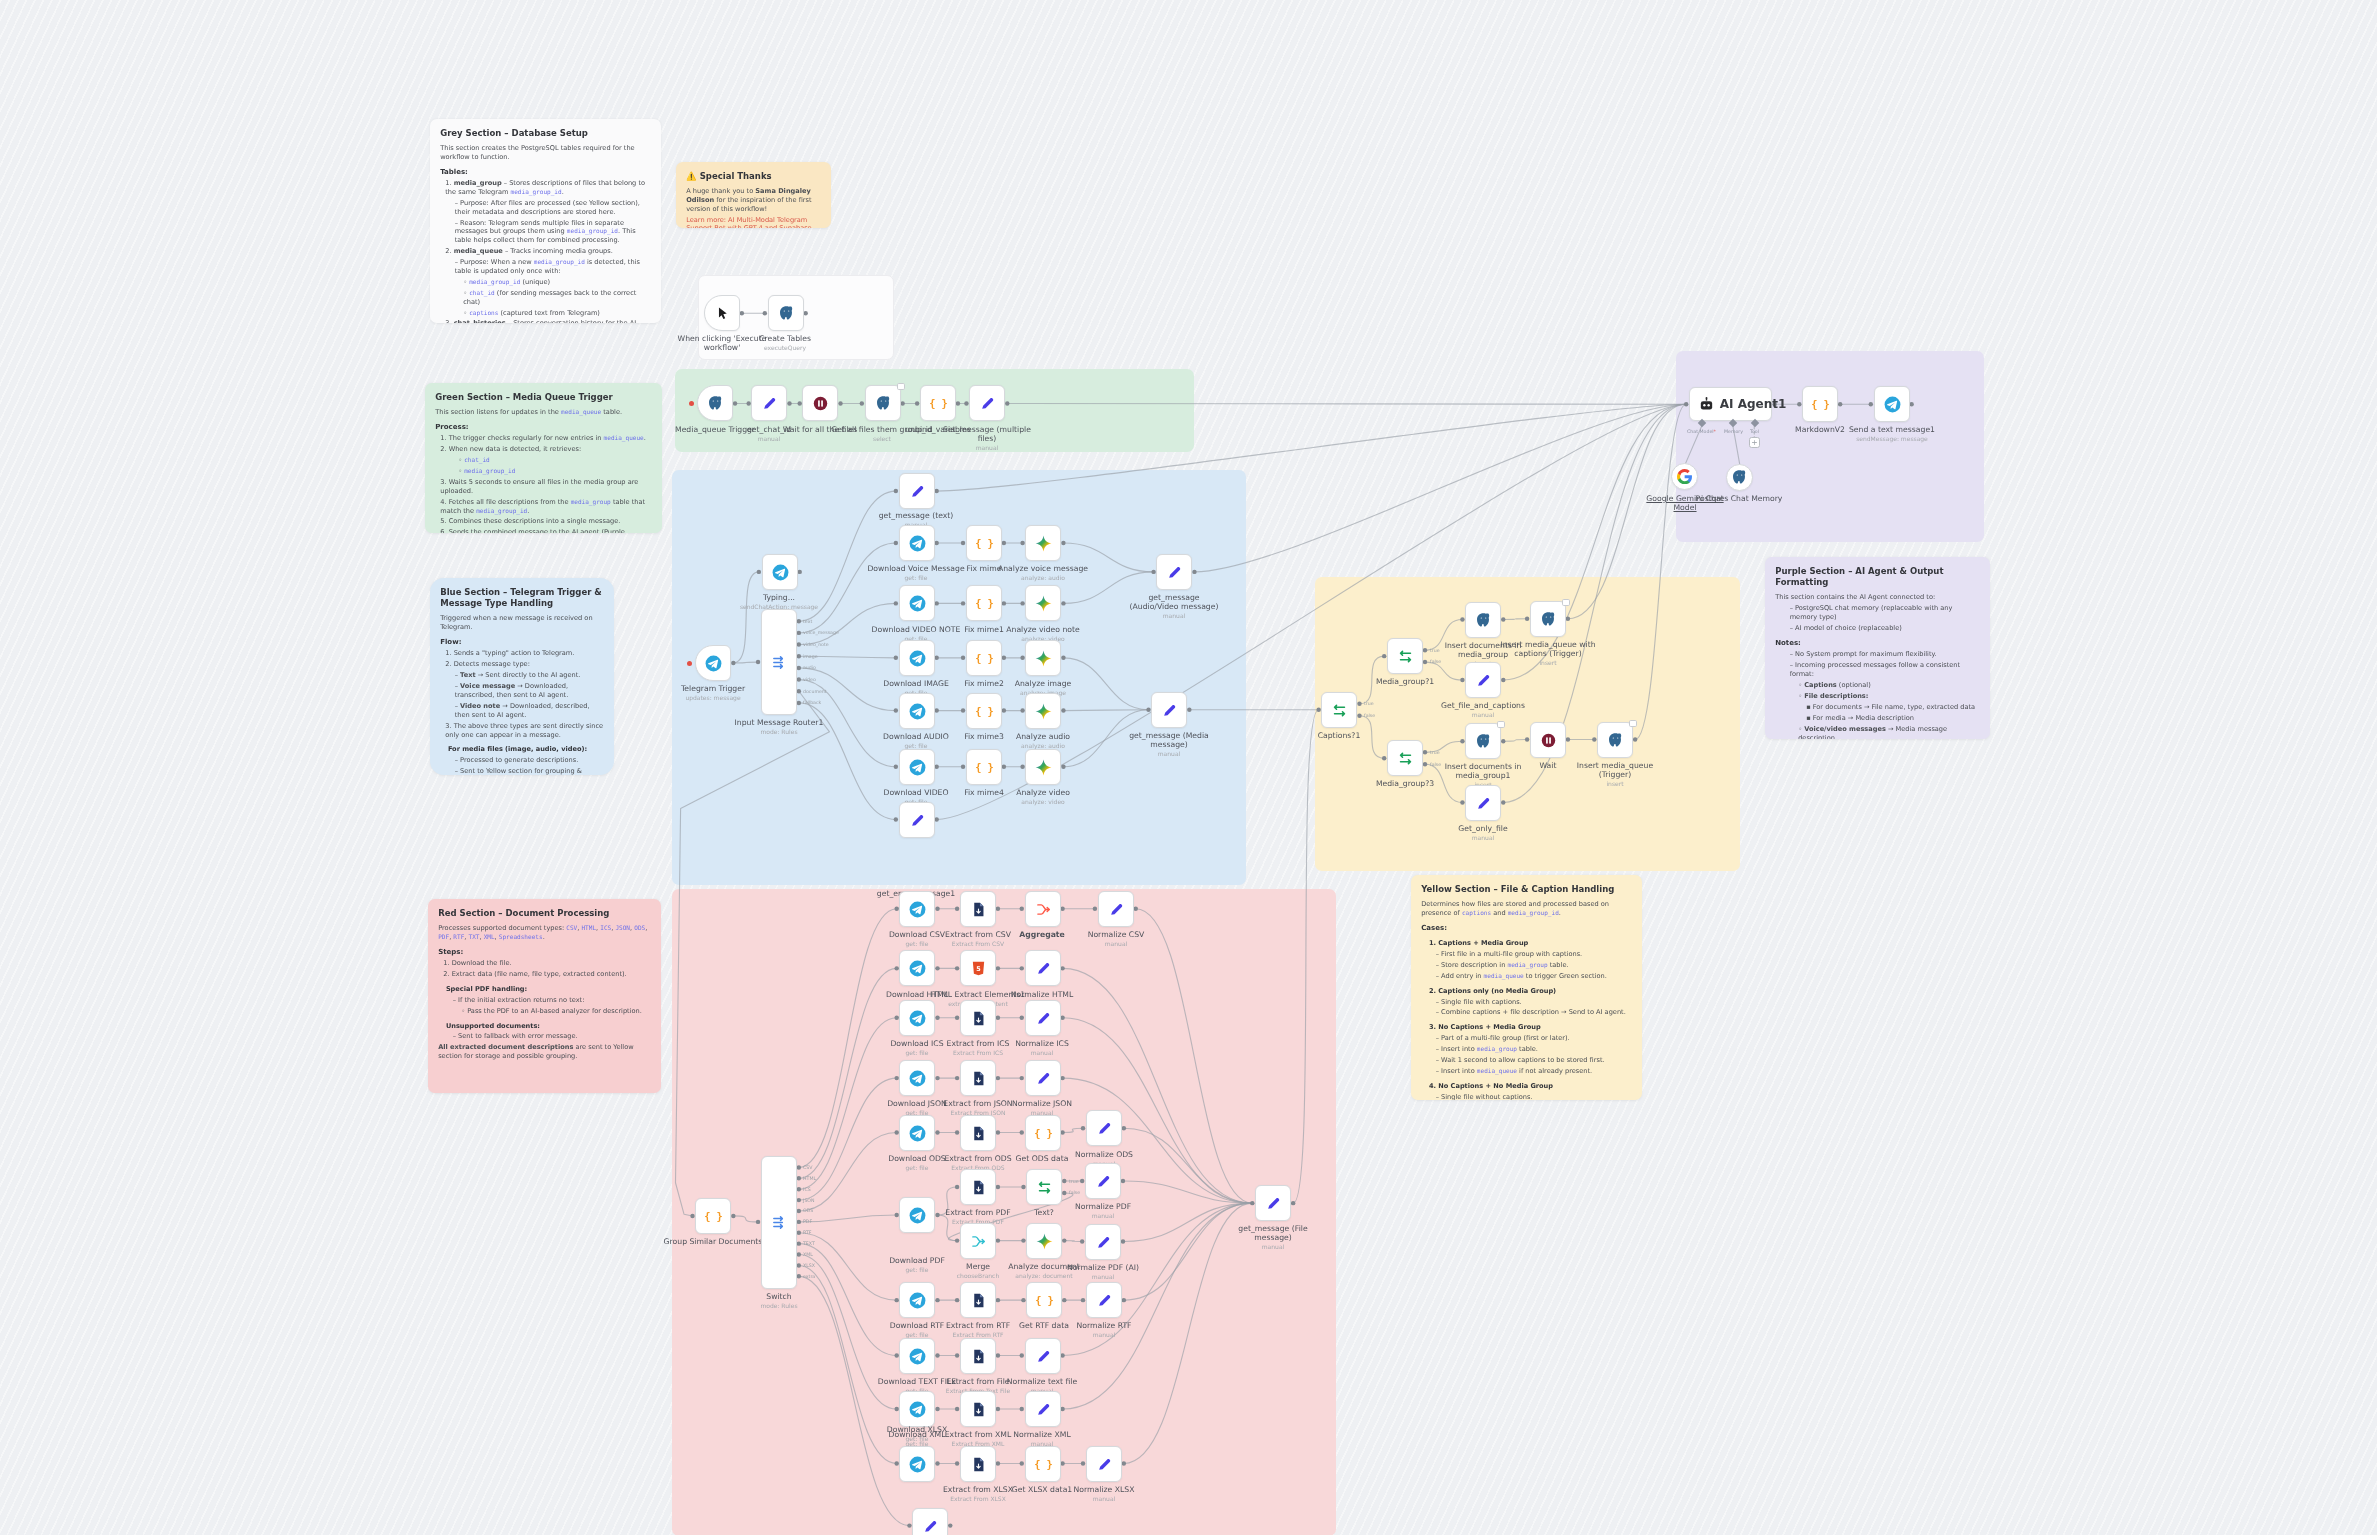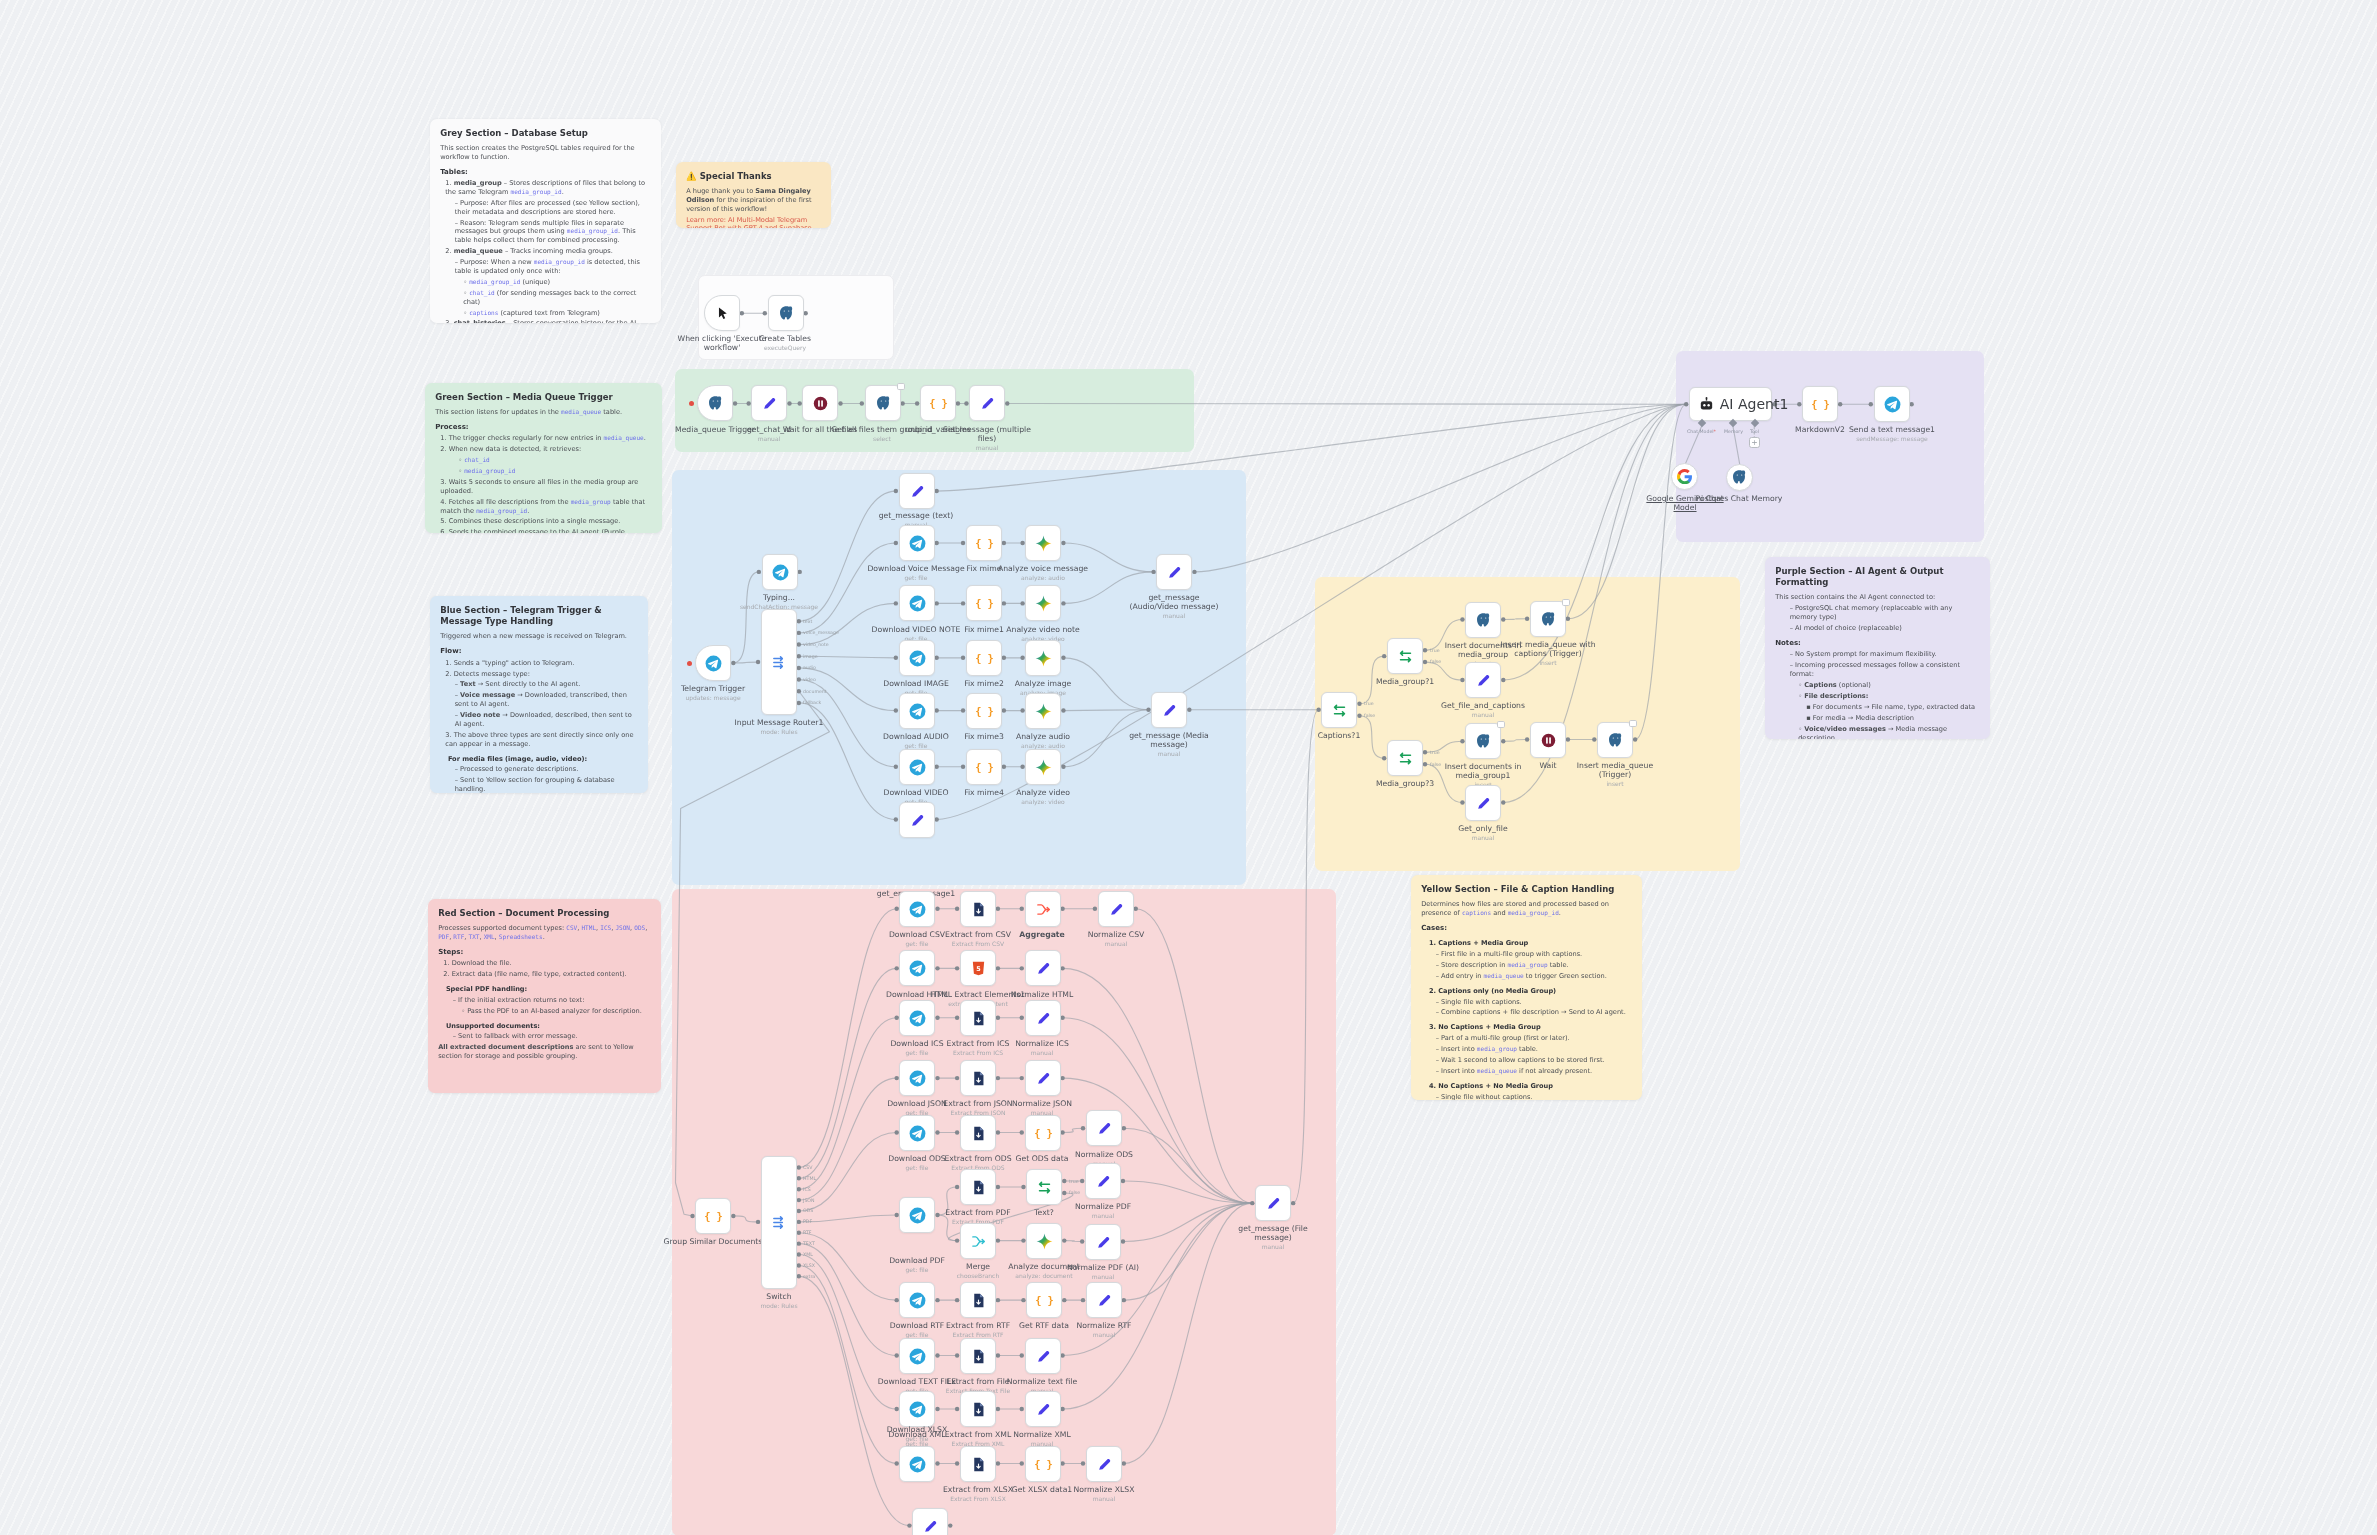--- a/index.html
+++ b/index.html
@@ -24,21 +24,21 @@
 .tok{font-family:"DejaVu Sans Mono","Liberation Mono",monospace;color:#6e71ea;font-size:.92em}
 #edges{position:absolute;left:0;top:0;z-index:3}
 .edge{fill:none;stroke:#9aa0a7;stroke-width:1.3;opacity:.65;stroke-linejoin:round;stroke-linecap:round}
 .edge.dash{stroke-dasharray:3 3}
 .pdot{fill:#82888f}
 .node{position:absolute;background:#fff;border:0.9px solid #d6d9dc;border-radius:6px;z-index:4;display:flex;align-items:center;justify-content:center;box-shadow:0 0.9px 1.7px rgba(0,0,0,.05)}
 .node.trigger{border-radius:18px 6px 6px 18px}
 .node.circle{border-radius:50%}
 .node.wide{justify-content:flex-start;padding-left:7.7px;gap:5.1px}
 .nicon{display:flex;align-items:center;justify-content:center}
-.agent-title{font-size:14px;font-weight:normal;color:#3a3d42;white-space:nowrap}
+.agent-title{font-size:12px;font-weight:bold;color:#3a3d42;white-space:nowrap}
 .nlabel{position:absolute;z-index:4;text-align:center;font-size:7.7px;color:#4f525a;line-height:1.18}
 .nsub{font-size:6px;color:#a6a9ae;margin-top:0.9px}
 .plabel{position:absolute;font-size:4.7px;color:#9aa0a6;z-index:4;white-space:nowrap}
 .diamond{position:absolute;width:6px;height:6px;background:#8d93a0;transform:rotate(45deg);z-index:4}
 .dlabel{position:absolute;font-size:4.7px;color:#8d93a0;z-index:4;text-align:center;line-height:1.1}
 .dlabel .red{color:#e35045}
 .plusbox{position:absolute;width:11px;height:11px;border:0.9px solid #b9bdc2;background:#fff;border-radius:2.6px;z-index:4;font-size:7.7px;color:#9aa0a6;display:flex;align-items:center;justify-content:center}
 .pin{position:absolute;width:7.7px;height:7.7px;background:#fff;border:0.9px solid #c9ccd0;border-radius:1.7px;z-index:5}
 .issue{position:absolute;width:5.1px;height:5.1px;border-radius:50%;background:#e35045;z-index:5}
 </style>
@@ -382,21 +382,21 @@
       <div class="ln h2">Process:</div>
       <div class="ln l1">1. The trigger checks regularly for new entries in <span class="tok">media_queue</span>.</div>
       <div class="ln l1">2. When new data is detected, it retrieves:</div>
       <div class="ln l3"><span class="tok">chat_id</span></div>
       <div class="ln l3"><span class="tok">media_group_id</span></div>
       <div class="ln l1">3. Waits 5 seconds to ensure all files in the media group are uploaded.</div>
       <div class="ln l1">4. Fetches all file descriptions from the <span class="tok">media_group</span> table that match the <span class="tok">media_group_id</span>.</div>
       <div class="ln l1">5. Combines these descriptions into a single message.</div>
       <div class="ln l1">6. Sends the combined message to the AI agent (Purple section).</div>
     </div>
-    <div class="note" style="left: 430px; top: 596px; width: 218px; height: 197px; background: rgb(216, 232, 246);">
+    <div class="note" style="left: 430px; top: 578px; width: 184px; height: 197px; background: rgb(216, 232, 246); border-radius: 14px;">
       <div class="ln h">Blue Section – Telegram Trigger &amp; Message Type Handling</div>
       <div class="ln p">Triggered when a new message is received on Telegram.</div>
       <div class="ln h2">Flow:</div>
       <div class="ln l1">1. Sends a "typing" action to Telegram.</div>
       <div class="ln l1">2. Detects message type:</div>
       <div class="ln l2"><b>Text</b> → Sent directly to the AI agent.</div>
       <div class="ln l2"><b>Voice message</b> → Downloaded, transcribed, then sent to AI agent.</div>
       <div class="ln l2"><b>Video note</b> → Downloaded, described, then sent to AI agent.</div>
       <div class="ln l1">3. The above three types are sent directly since only one can appear in a message.</div>
       <div class="ln h3">For media files (image, audio, video):</div>

